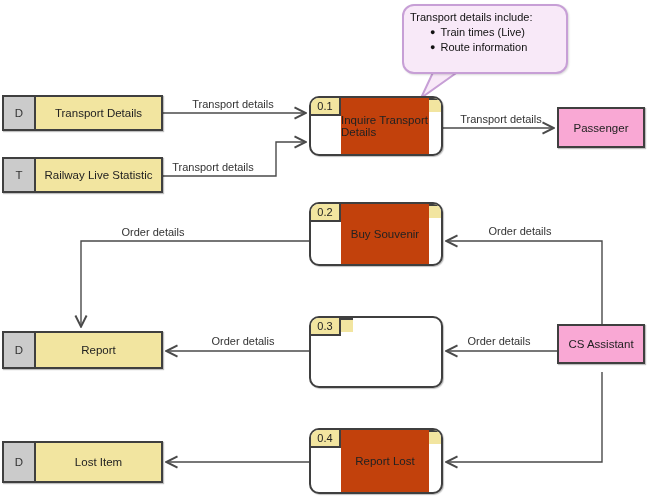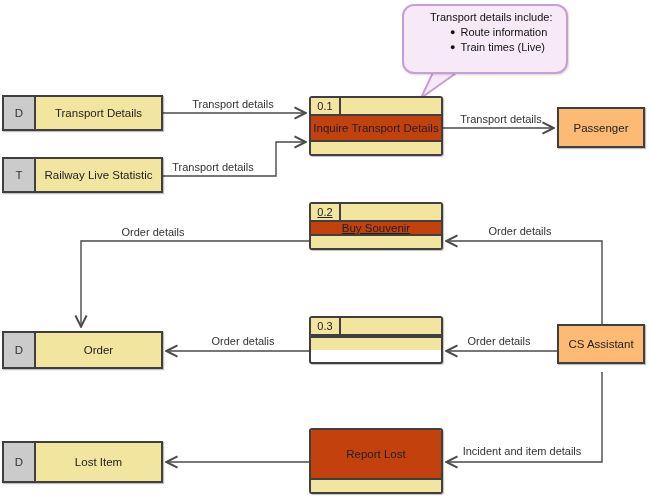--- a/index.html
+++ b/index.html
@@ -16,43 +16,43 @@
   }
   
   .store { display:flex; background:#F2E5A0; }
   .store-tag {
     width:30px; border-right:2px solid #3f3f3f; background:#CBCBCB;
     display:flex; align-items:center; justify-content:center; color:#333;
   }
   .store-label { flex:1; display:flex; align-items:center; justify-content:center; }
 
   
-  .proc { border-radius:3px; background:#fff; display:flex; flex-direction:column; overflow:hidden; }
+  .proc { border-radius:10px; background:#fff; display:flex; flex-direction:row; overflow:hidden; }
   .proc-head { height:16px; flex:0 0 16px; background:#F2E5A0; border-bottom:2px solid #3f3f3f; display:flex; }
   .proc-num { width:28px; border-right:2px solid #3f3f3f; display:flex; align-items:center; justify-content:center; font-size:11px; }
   .proc-body { flex:1; display:flex; align-items:center; justify-content:center; background:#c2410c; }
   .proc-foot { height:12px; flex:0 0 12px; background:#F2E5A0; border-top:2px solid #3f3f3f; }
 
   
-  .entity { display:flex; align-items:center; justify-content:center; background:#fdba74; }
+  .entity { display:flex; align-items:center; justify-content:center; background:#f9a8d4; }
 
   
   .flow-label {
     position:absolute; transform:translateX(-50%); z-index:2;
     font-size:11px; color:#333; white-space:nowrap; line-height:13px;
   }
 
   
   .callout {
     position:absolute; left:402px; top:4px; width:166px; height:70px; z-index:3;
     background:#F8E9F8; border:2px solid #C79FD6; border-radius:12px;
     box-sizing:border-box; padding:4px 6px 0 6px; font-size:11px; color:#111;
     box-shadow:1px 1px 2px rgba(0,0,0,.15);
   }
-  .callout-line { line-height:15px; white-space:nowrap;margin-left:20px; }
+  .callout-line { line-height:15px; white-space:nowrap; }
   .callout-bullets { padding-left:20px; }
   .dot { display:inline-block; margin-right:5px; font-size:9px; vertical-align:1px; }
 </style>
 </head>
 <body>
 
 <div id="canvas">
 
   <svg class="layer" width="650" height="501">
     <defs>
@@ -78,72 +78,74 @@
     <polyline points="557,351 447,351" fill="none" stroke="#4A4A4A" stroke-width="1.4" marker-end="url(#arr)"></polyline>
 
     <polyline points="602,372 602,462 447,462" fill="none" stroke="#4A4A4A" stroke-width="1.4" marker-end="url(#arr)"></polyline>
 
     <polyline points="309,462 167,462" fill="none" stroke="#4A4A4A" stroke-width="1.4" marker-end="url(#arr)"></polyline>
   </svg>
 
   <div class="callout">
     <div class="callout-line">Transport details include:</div>
     <div class="callout-bullets">
+      <div class="callout-line"><span class="dot">●</span><span>Train times (Live)</span></div>
       <div class="callout-line"><span class="dot">●</span><span>Route information</span></div>
-      <div class="callout-line"><span class="dot">●</span><span>Train times (Live)</span></div>
     </div>
   </div>
 
   <div class="node store" style="left:2px; top:95px; width:161px; height:36px;">
     <div class="store-tag">D</div>
     <div class="store-label">Transport Details</div>
   </div>
   <div class="node store" style="left:2px; top:157px; width:161px; height:36px;">
     <div class="store-tag">T</div>
     <div class="store-label">Railway Live Statistic</div>
   </div>
   <div class="node store" style="left:2px; top:331px; width:161px; height:38px;">
     <div class="store-tag">D</div>
-    <div class="store-label">Order</div>
+    <div class="store-label">Report</div>
   </div>
   <div class="node store" style="left:2px; top:441px; width:161px; height:42px;">
     <div class="store-tag">D</div>
     <div class="store-label">Lost Item</div>
   </div>
 
   <div class="node proc" style="left:309px; top:96px; width:134px; height:60px;">
     <div class="proc-head">
         <div class="proc-num">0.1</div>
       </div>
     <div class="proc-body">Inquire Transport Details</div>
     <div class="proc-foot"></div>
   </div>
-  <div class="node proc" style="left:309px; top:202px; width:134px; height:48px;text-decoration:underline;">
+  <div class="node proc" style="left:309px; top:202px; width:134px; height:64px;">
     <div class="proc-head">
         <div class="proc-num">0.2</div>
       </div>
     <div class="proc-body">Buy Souvenir</div>
     <div class="proc-foot"></div>
   </div>
-  <div class="node proc" style="left:309px; top:316px; width:134px; height:48px;">
+  <div class="node proc" style="left:309px; top:316px; width:134px; height:72px;">
     <div class="proc-head">
         <div class="proc-num">0.3</div>
       </div>
     <div class="proc-foot"></div>
   </div>
   <div class="node proc" style="left:309px; top:428px; width:134px; height:66px;">
+    <div class="proc-head">
+        <div class="proc-num">0.4</div>
+      </div>
     <div class="proc-body">Report Lost</div>
     <div class="proc-foot"></div>
   </div>
 
   <div class="node entity" style="left:557px; top:107px; width:88px; height:41px;">Passenger</div>
   <div class="node entity" style="left:557px; top:324px; width:88px; height:40px;">CS Assistant</div>
 
   <div class="flow-label" style="left:233px; top:98px;">Transport details</div>
   <div class="flow-label" style="left:213px; top:161px;">Transport details</div>
   <div class="flow-label" style="left:501px; top:113px;">Transport details</div>
   <div class="flow-label" style="left:153px; top:226px;">Order details</div>
   <div class="flow-label" style="left:520px; top:225px;">Order details</div>
   <div class="flow-label" style="left:233px; top:335px;padding-left:20px;">Order detalis</div>
   <div class="flow-label" style="left:499px; top:335px;">Order details</div>
-  <div class="flow-label" style="left:522px; top:445px;">Incident and item details</div>
 
 </div>
 
 </body></html>

